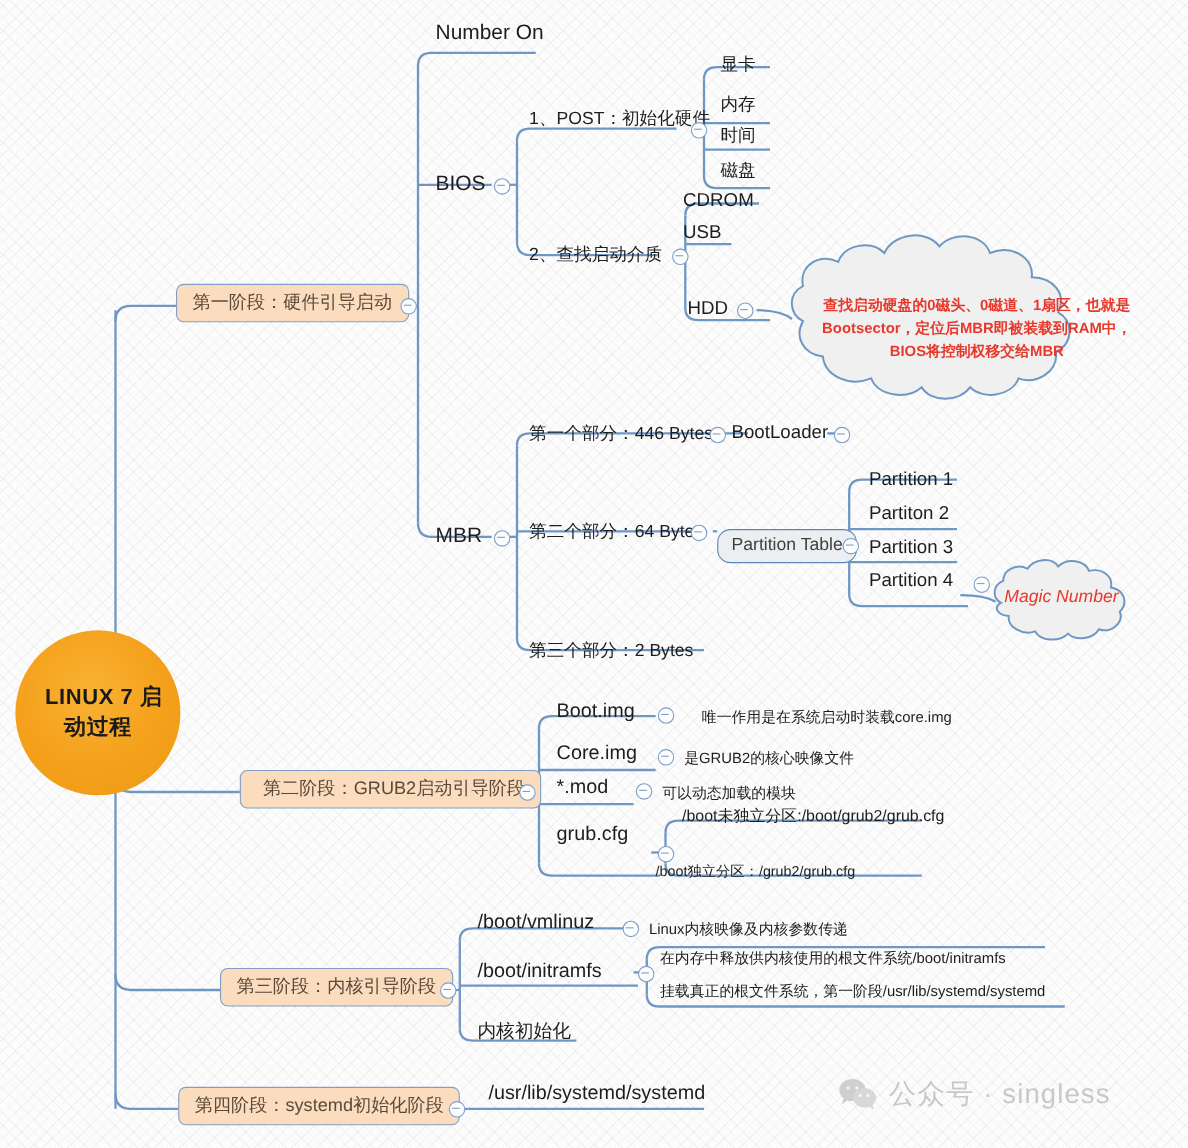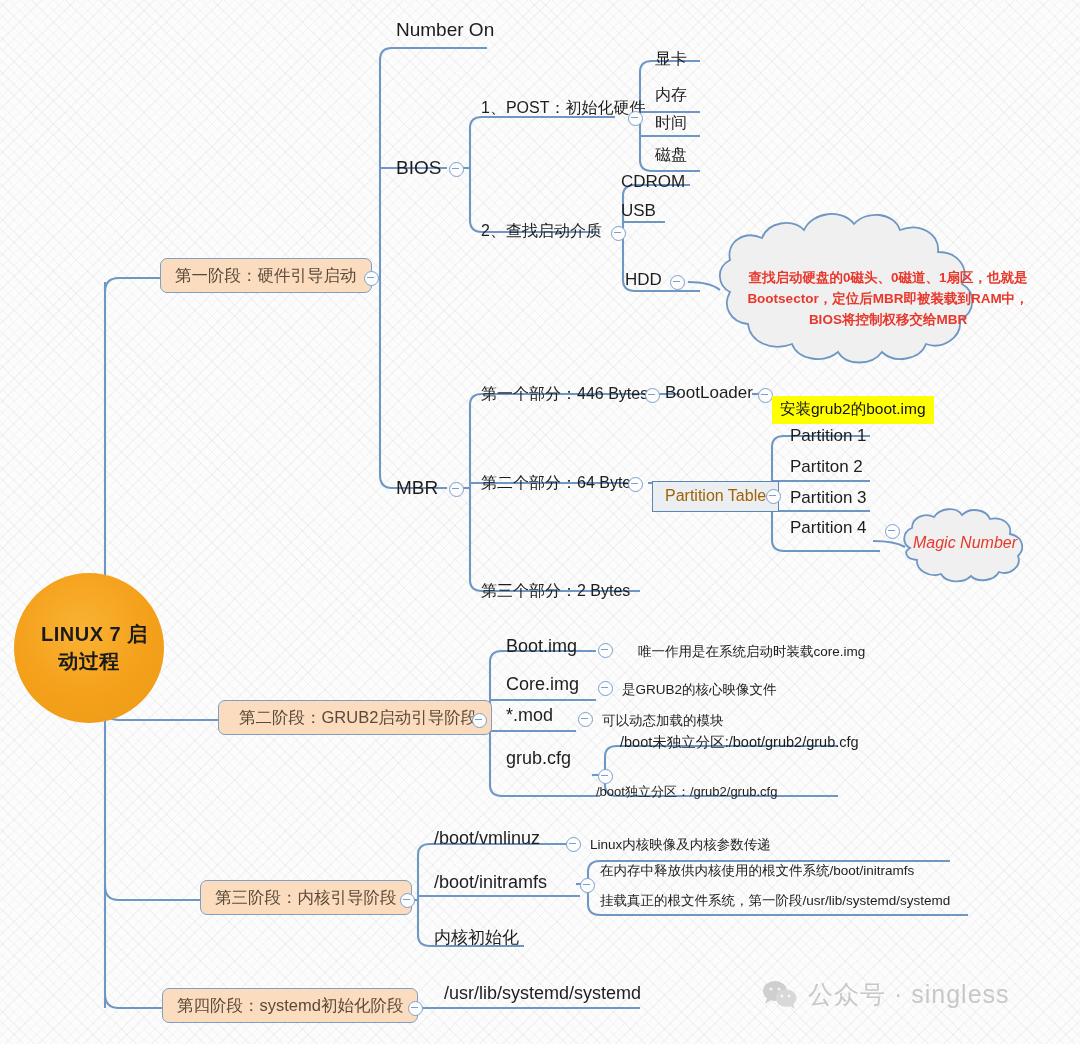--- a/index.html
+++ b/index.html
@@ -29,22 +29,22 @@
   .lbl-cn{font-size:16px;color:#1d1d1d;}
 
   
   .stage{
     background:#fbdcbe;border:1.6px solid #7f9fc4;border-radius:7px;
     color:#5b4a3a;font-size:16.5px;font-weight:500;
     padding:7px 14px 8px 14px;line-height:1.1;
   }
   
   .greybox{
-    background:#eceff1;border:1.5px solid #5b86b8;border-radius:0;
-    color:#a16207;font-size:16px;padding:5px 12px 6px 12px;
+    background:#eceff1;border:1.5px solid #5b86b8;border-radius:12px;
+    color:#404040;font-size:16px;padding:5px 12px 6px 12px;
   }
   
   .yellow{
     background:#ffff00;color:#111;font-size:15.5px;padding:3px 8px 4px 8px;
   }
   
   .central{
     width:150px;height:150px;border-radius:50%;
     background:radial-gradient(circle at 45% 38%, #f9b233 0%, #f4a01b 55%, #eb9a16 100%);
     display:flex;align-items:center;justify-content:center;text-align:center;
@@ -254,21 +254,20 @@
   <div class="node lbl" style="left:621px;top:202px;">USB</div>
   <div class="node lbl" style="left:625px;top:271px;">HDD</div>
   <div class="toggle" style="left:670px;top:275px;"></div>
 
   <div class="cloud-text cloud-big" style="left:738px;top:268px;">查找启动硬盘的0磁头、0磁道、1扇区，也就是Bootsector，定位后MBR即被装载到RAM中，BIOS将控制权移交给MBR</div>
 
   <div class="node lbl-cn" style="left:481px;top:384px;">第一个部分：446 Bytes</div>
   <div class="toggle" style="left:645px;top:388px;"></div>
   <div class="node lbl" style="left:665px;top:384px;">BootLoader</div>
   <div class="toggle" style="left:758px;top:388px;"></div>
-  <div class="node yellow" style="left:772px;top:396px;">安装grub2的boot.img</div>
 
   <div class="node lbl-cn" style="left:481px;top:473px;">第二个部分：64 Bytes</div>
   <div class="toggle" style="left:628px;top:477px;"></div>
 
   <div class="node greybox" style="left:652px;top:481px;">Partition Table</div>
   <div class="toggle" style="left:766px;top:489px;"></div>
 
   <div class="node lbl" style="left:790px;top:427px;">Partition 1</div>
   <div class="node lbl" style="left:790px;top:458px;">Partiton 2</div>
   <div class="node lbl" style="left:790px;top:489px;">Partition 3</div>

